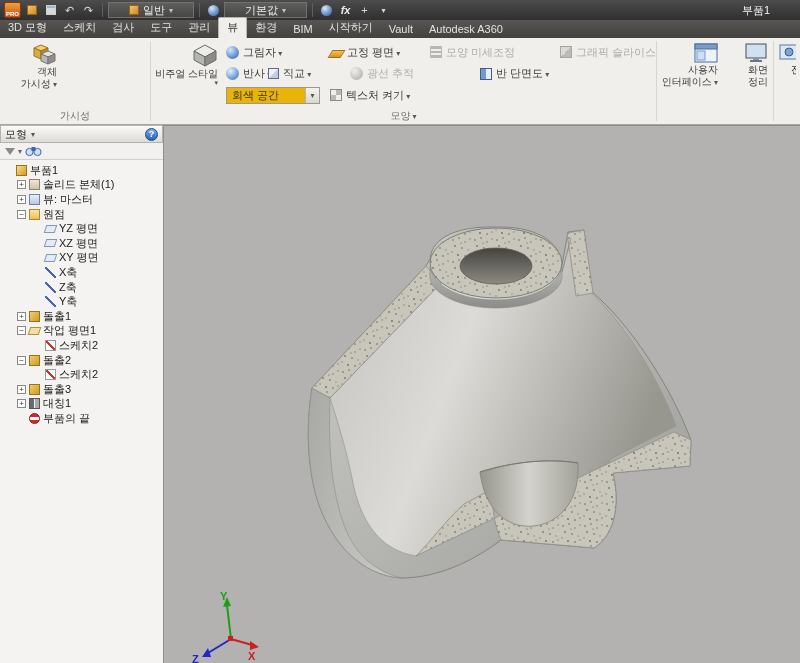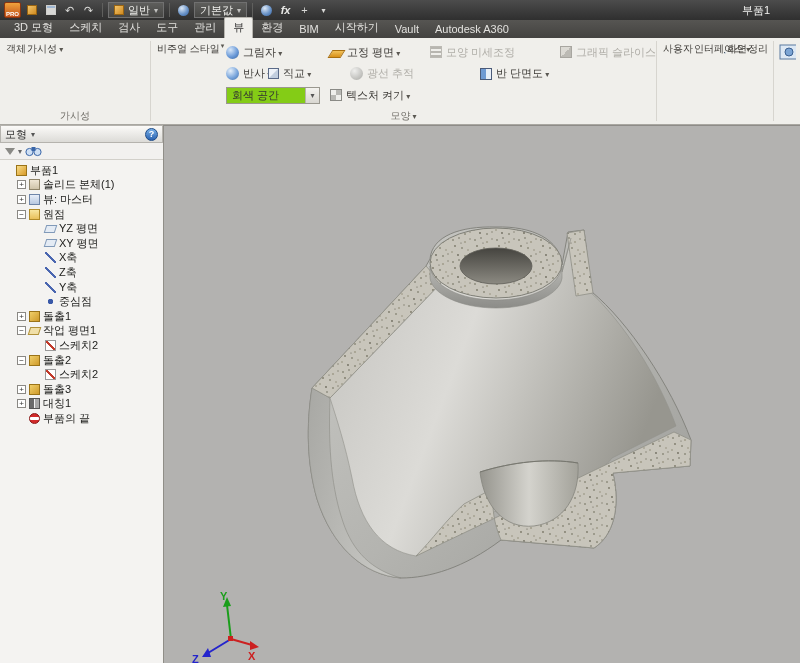--- a/index.html
+++ b/index.html
@@ -11,45 +11,45 @@
     color:#e6e6e4;padding:0 4px;gap:2px;}
   .app-badge{width:17px;height:16px;border-radius:2px;background:linear-gradient(#f0a23c,#c2511a);
     border:1px solid #8a3510;color:#fff;font-size:6px;font-weight:bold;display:flex;align-items:flex-end;justify-content:center;}
   .tb-ic{width:17px;height:16px;display:flex;align-items:center;justify-content:center;color:#d8d8d6;font-size:11px;}
   .tb-ic .shape{display:block;}
   .floppy{width:10px;height:10px;border:1px solid #cfcfcd;background:linear-gradient(#9fb6d2 30%,#d8d8d6 30%);}
   .cube-s{width:10px;height:10px;background:linear-gradient(135deg,#f3c46a,#cf8a20);border:1px solid #9a6512;}
   .sphere-s{width:11px;height:11px;border-radius:50%;background:radial-gradient(circle at 35% 30%,#dce8f6,#6b94c8 55%,#2f5f9e);}
   .tb-sep{width:1px;height:14px;background:#1e1e1e;border-right:1px solid #5f5f5d;margin:0 3px;}
   .tb-combo{height:16px;display:flex;align-items:center;gap:4px;background:linear-gradient(#5e5e5c,#464644);
-    border:1px solid #707070;padding:0 5px;color:#efefec;}
+    border:1px solid #707070;padding:0 20px;color:#efefec;}
   .tb-combo .car{font-size:8px;color:#c2c2c0;}
   .fx{font-style:italic;font-weight:bold;color:#e8e8e6;font-size:11px;}
   .doc-title{margin-left:auto;margin-right:26px;color:#f2f2f0;font-size:11px;}
 
   
-  .tabrow{height:18px;background:linear-gradient(#565552,#434240);display:flex;align-items:flex-end;padding-left:6px;color:#e3e2df;}
+  .tabrow{height:18px;background:linear-gradient(#565552,#434240);display:flex;align-items:flex-end;color:#e3e2df;}
   .tab{padding:2px 8px 3px;font-size:11px;cursor:default;white-space:nowrap;}
   .tab[data-active="true"]{background:#f0efeb;color:#333;border-radius:2px 2px 0 0;border:1px solid #b8b6b0;border-bottom:none;}
 
   
   .ribbon{height:87px;background:#f0efeb;border-bottom:1px solid #a9a7a1;display:flex;}
   .panel{display:flex;flex-direction:column;}
   .panel-body{flex:1;display:flex;padding:3px 5px 0;}
   .panel-label{height:15px;text-align:center;font-size:10px;color:#6f6d67;line-height:14px;}
   .vsep{width:1px;background:#d7d5cf;margin:3px 0;}
-  .rbig{width:52px;display:flex;align-items:flex-start;gap:1px;padding-top:2px;cursor:default;}
+  .rbig{width:52px;display:flex;flex-direction:column;align-items:flex-end;gap:1px;padding-top:2px;cursor:default;}
   .rbig .lbl{font-size:10px;color:#3c3a36;text-align:center;line-height:11px;white-space:nowrap;}
   .rbig .caret{font-size:7px;color:#5a5852;line-height:6px;}
   .rit{display:flex;align-items:center;cursor:default;white-space:nowrap;color:#3c3a36;font-size:11px;}
   .dd::after{content:" ▾";font-size:8px;color:#5a5852;}
   .dis{color:#b0aea8;}
   .r-rows{display:flex;flex-direction:column;justify-content:space-between;height:64px;padding-top:1px;}
   .r-row{display:flex;align-items:center;height:20px;}
-  .rcombo{width:94px;height:17px;background:#84cc16;border:1px solid #9a988f;display:flex;align-items:center;
+  .rcombo{width:94px;height:17px;background:#eab308;border:1px solid #9a988f;display:flex;align-items:center;
     padding-left:5px;color:#333;}
   .rcombo .cmb-btn{margin-left:auto;width:14px;height:100%;background:linear-gradient(#f4f3ef,#d9d7d1);
     border-left:1px solid #b5b3ab;font-size:8px;display:flex;align-items:center;justify-content:center;color:#555;}
 
   .ic{width:13px;height:13px;flex:none;margin-right:4px;position:relative;}
   .ic-shadow{border-radius:50%;background:radial-gradient(circle at 35% 30%,#d6e6f8,#6b9ad8 55%,#31609f);box-shadow:2px 2px 0 -3px #8a8a86;}
   .ic-reflect{border-radius:50%;background:radial-gradient(circle at 35% 30%,#e6f0fa,#7aa6dc 55%,#3a6aa8);}
   .ic-ortho{width:11px;height:11px;border:1px solid #5a6a88;background:linear-gradient(135deg,#eef2f8 49%,#c2cede 51%);}
   .ic-ground{width:13px;height:8px;margin-top:3px;background:linear-gradient(#f2c25a,#d89018);border:1px solid #a86f10;transform:skewX(-32deg);}
   .ic-ray{border-radius:50%;background:radial-gradient(circle at 35% 30%,#efefed,#a8a8a4);}
@@ -331,20 +331,25 @@
           <span class="t-ic" data-icon="folder"></span>
           <span class="t-lbl">원점</span>
         </div>
 
         <div class="t-row" data-depth="2" data-exp="none">
           <span class="t-exp"></span>
           <span class="t-ic" data-icon="plane"></span>
           <span class="t-lbl">YZ 평면</span>
         </div>
 
+        <div class="t-row" data-depth="2" data-exp="none">
+          <span class="t-exp"></span>
+          <span class="t-ic" data-icon="plane"></span>
+          <span class="t-lbl">XZ 평면</span>
+        </div>
 
         <div class="t-row" data-depth="2" data-exp="none">
           <span class="t-exp"></span>
           <span class="t-ic" data-icon="plane"></span>
           <span class="t-lbl">XY 평면</span>
         </div>
 
         <div class="t-row" data-depth="2" data-exp="none">
           <span class="t-exp"></span>
           <span class="t-ic" data-icon="axis"></span>
@@ -356,25 +361,20 @@
           <span class="t-ic" data-icon="axis"></span>
           <span class="t-lbl">Z축</span>
         </div>
 
         <div class="t-row" data-depth="2" data-exp="none">
           <span class="t-exp"></span>
           <span class="t-ic" data-icon="axis"></span>
           <span class="t-lbl">Y축</span>
         </div>
 
-        <div class="t-row" data-depth="2" data-exp="none">
-          <span class="t-exp"></span>
-          <span class="t-ic" data-icon="point"></span>
-          <span class="t-lbl">중심점</span>
-        </div>
 
         <div class="t-row" data-depth="1" data-exp="plus">
           <span class="t-exp"></span>
           <span class="t-ic" data-icon="extrude"></span>
           <span class="t-lbl">돌출1</span>
         </div>
 
         <div class="t-row" data-depth="1" data-exp="minus">
           <span class="t-exp"></span>
           <span class="t-ic" data-icon="workplane"></span>

